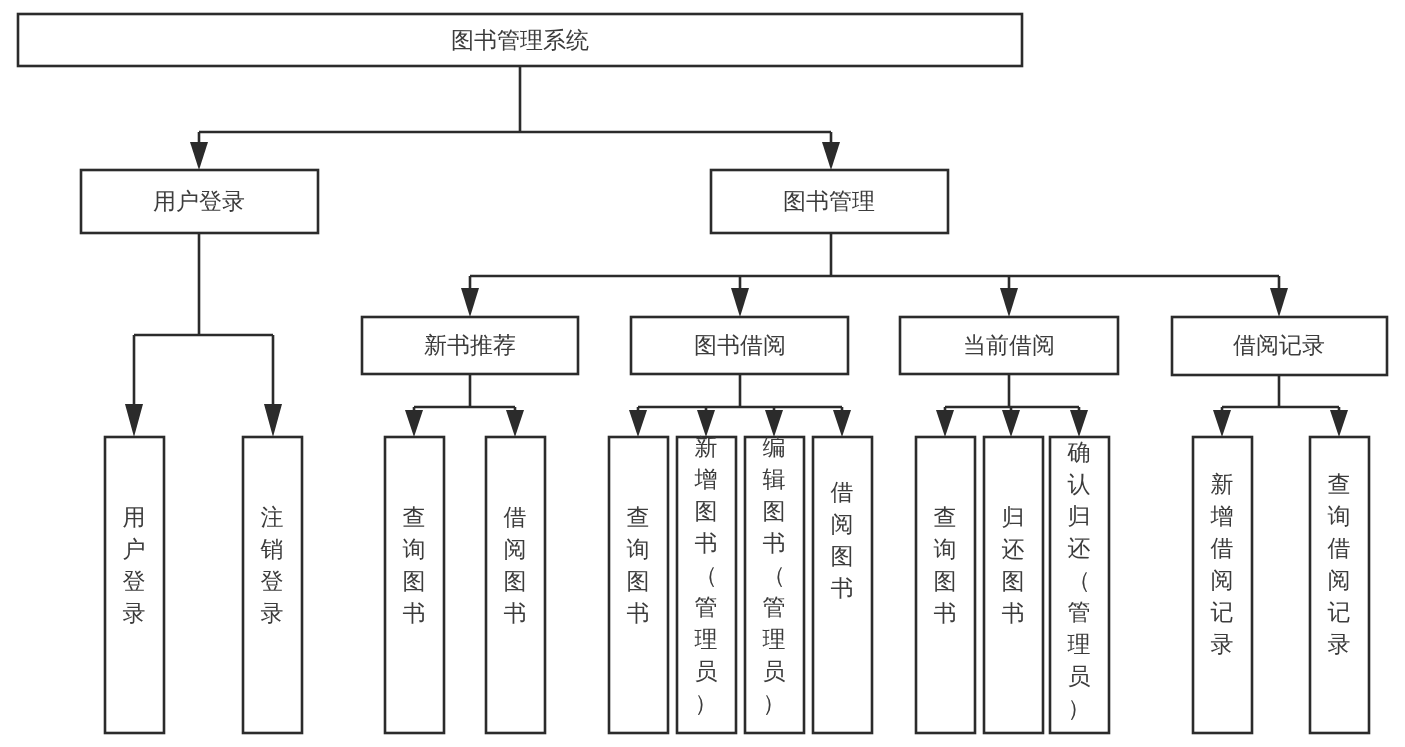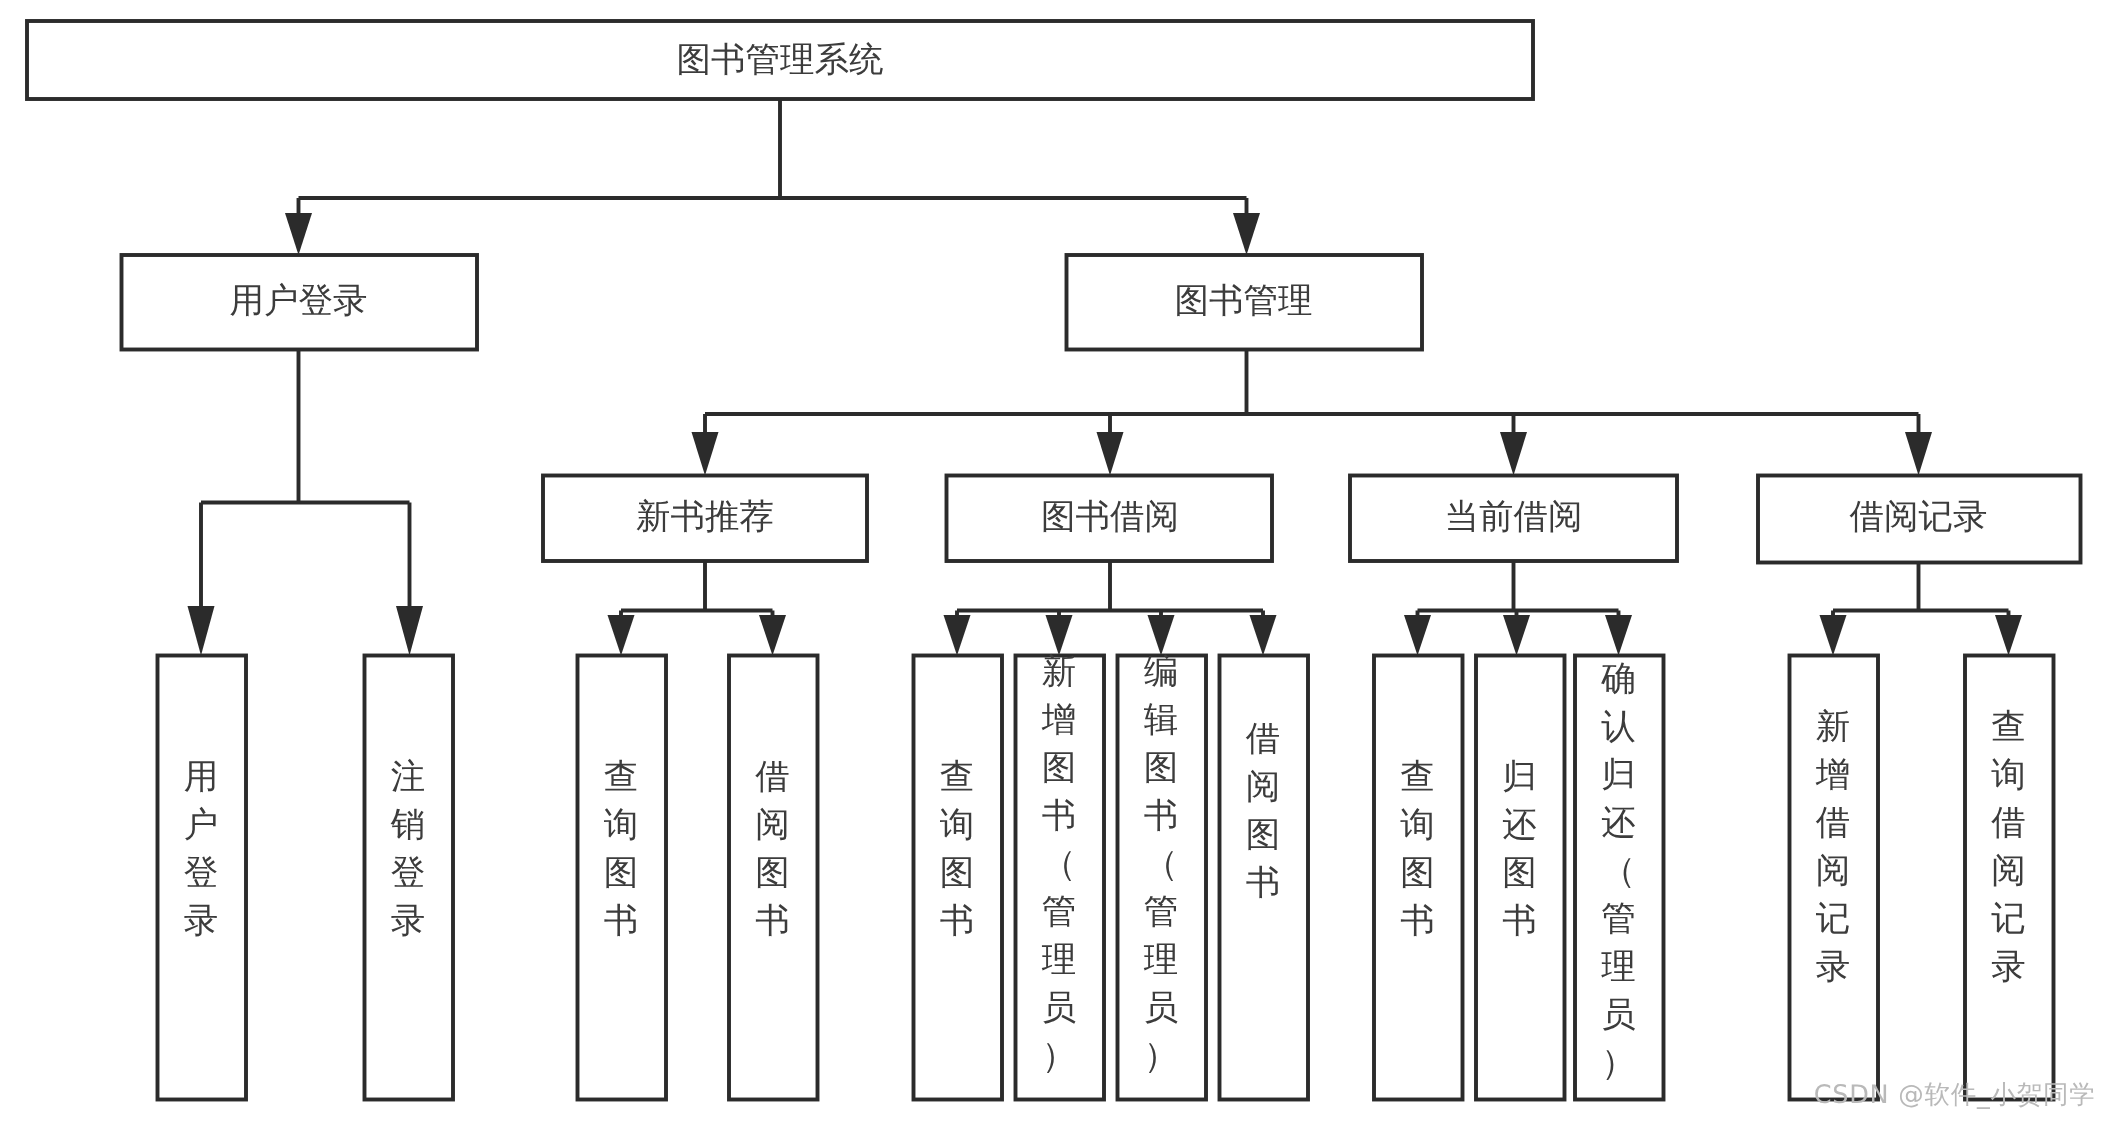--- a/index.html
+++ b/index.html
@@ -229,14 +229,13 @@
       <rect class="node-box" x="1193" y="437" width="59" height="296"></rect>
       <text class="node-label-v" x="1222" y="492"><tspan x="1222" y="492">新</tspan><tspan x="1222" y="524">增</tspan><tspan x="1222" y="556">借</tspan><tspan x="1222" y="588">阅</tspan><tspan x="1222" y="620">记</tspan><tspan x="1222" y="652">录</tspan></text>
     </g>
     <g>
       <rect class="node-box" x="1310" y="437" width="59" height="296"></rect>
       <text class="node-label-v" x="1339" y="492"><tspan x="1339" y="492">查</tspan><tspan x="1339" y="524">询</tspan><tspan x="1339" y="556">借</tspan><tspan x="1339" y="588">阅</tspan><tspan x="1339" y="620">记</tspan><tspan x="1339" y="652">录</tspan></text>
     </g>
 
   </svg>
 
-  <div class="watermark">CSDN @软件_小贺同学</div>
 </div>
 
 </body></html>

